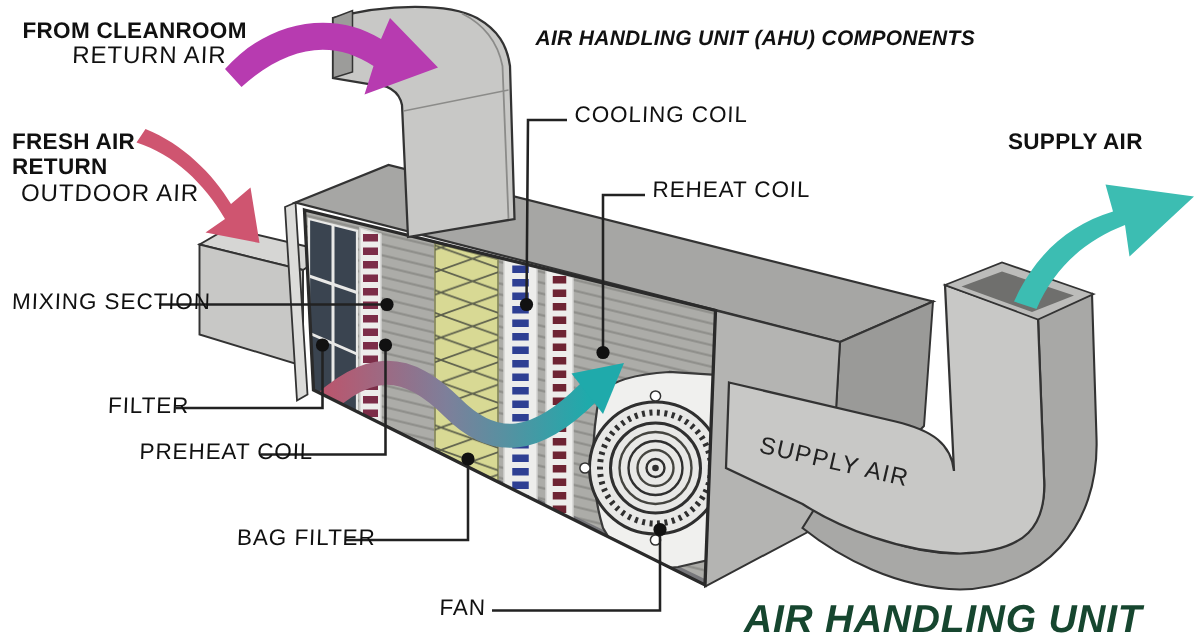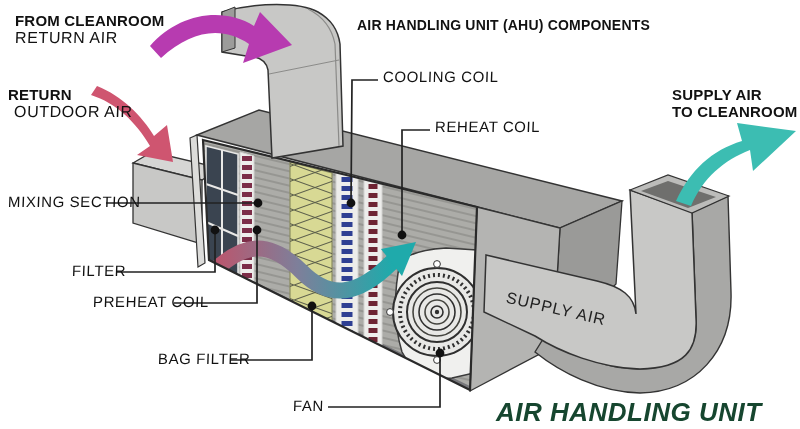--- a/index.html
+++ b/index.html
@@ -3,22 +3,22 @@
 <meta charset="utf-8">
 <style>
   html,body{margin:0;padding:0;background:#fff;}
   #stage{position:relative;width:800px;height:429px;background:#ffffff;overflow:hidden;
          font-family:"Liberation Sans",sans-serif;}
   #art{position:absolute;left:0;top:0;}
   .lbl{position:absolute;color:#111;white-space:nowrap;line-height:1.15;}
   .bold{font-weight:700;font-size:15px;letter-spacing:.2px;}
   .hw{font-weight:400;font-size:15px;letter-spacing:.6px;transform:skewX(-2deg);}
   .hw-big{font-weight:400;font-size:16px;letter-spacing:.6px;transform:skewX(-2deg);}
-  .right{}
-  #components-title{font-weight:700;font-size:14px;letter-spacing:.2px;}
+  .right{text-align:right;}
+  #components-title{font-weight:700;font-size:14px;letter-spacing:.2px;font-style:italic;}
   #main-title{font-weight:700;font-size:26px;letter-spacing:.5px;color:#16462f;font-style:italic;}
   #supply-air-duct-label{font-weight:400;font-size:16px;letter-spacing:1px;
       transform:rotate(13deg);color:#222;}
 </style>
 </head>
 <body>
 
 <div id="stage">
 
   <svg id="art" width="800" height="429" viewBox="0 0 800 429">
@@ -149,33 +149,33 @@
     <path d="M97 86 C122 96 142 116 154 136 L167 125 L173 162 L137 155 L150 146 C136 122 116 103 91 95 Z" fill="#cf5570"></path>
     <path d="M676 201 C690 170 712 150 742 141 L737 123 L796 131 L753 171 L750 150 C724 160 703 178 691 206 Z" fill="#3cbdb2"></path>
   </svg>
 
   <div class="lbl right" style="left:15px;top:12px;width:136px">
     <div class="bold">FROM CLEANROOM</div>
     <div class="hw-big">RETURN AIR</div>
   </div>
 
   <div class="lbl" style="left:8px;top:86px">
+    <div class="bold">FRESH AIR</div>
     <div class="bold">RETURN</div>
     <div class="hw-big" style="padding-left:6px">OUTDOOR AIR</div>
   </div>
 
   <div class="lbl" id="components-title" style="left:357px;top:17px">AIR HANDLING UNIT (AHU) COMPONENTS</div>
 
   <div class="lbl hw" style="left:383px;top:68px">COOLING COIL</div>
 
   <div class="lbl hw" style="left:435px;top:118px">REHEAT COIL</div>
 
   <div class="lbl" style="left:672px;top:86px">
     <div class="bold">SUPPLY AIR</div>
-    <div class="bold">TO CLEANROOM</div>
   </div>
 
   <div class="lbl hw" style="left:8px;top:193px">MIXING SECTION</div>
 
   <div class="lbl hw" style="left:72px;top:262px">FILTER</div>
 
   <div class="lbl hw" style="left:93px;top:293px">PREHEAT COIL</div>
 
   <div class="lbl hw" style="left:158px;top:350px">BAG FILTER</div>
 

